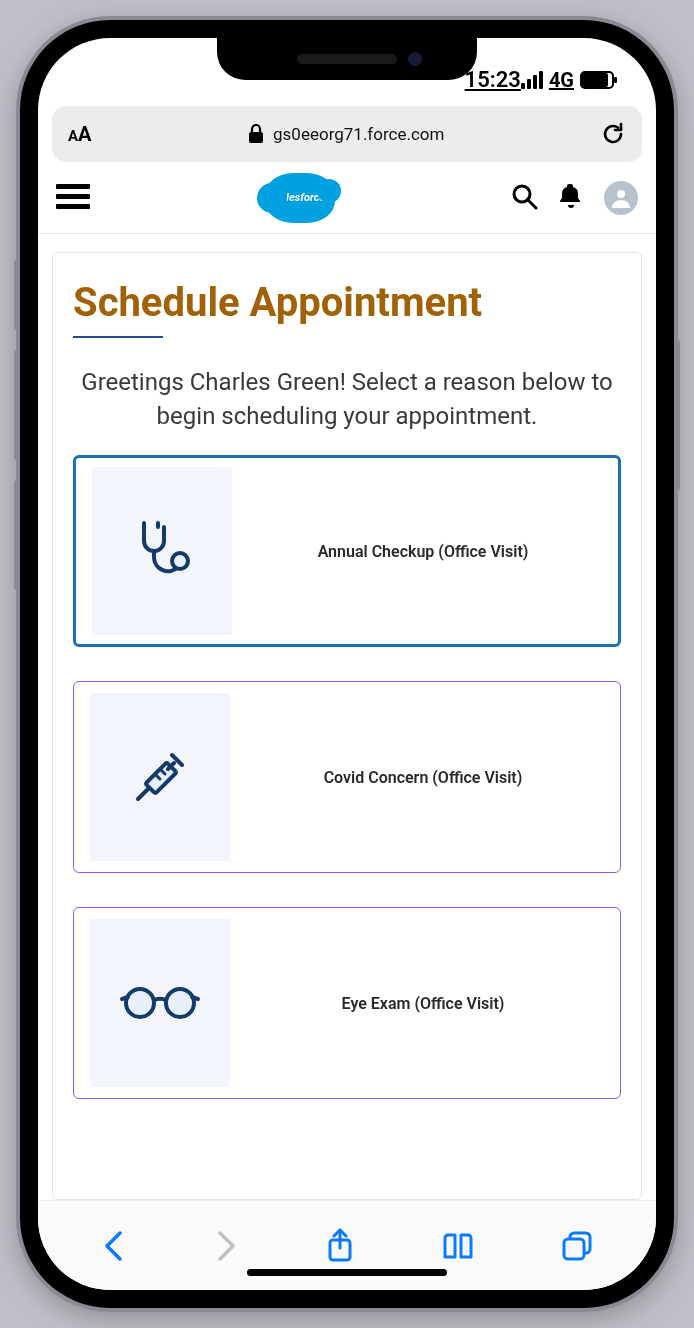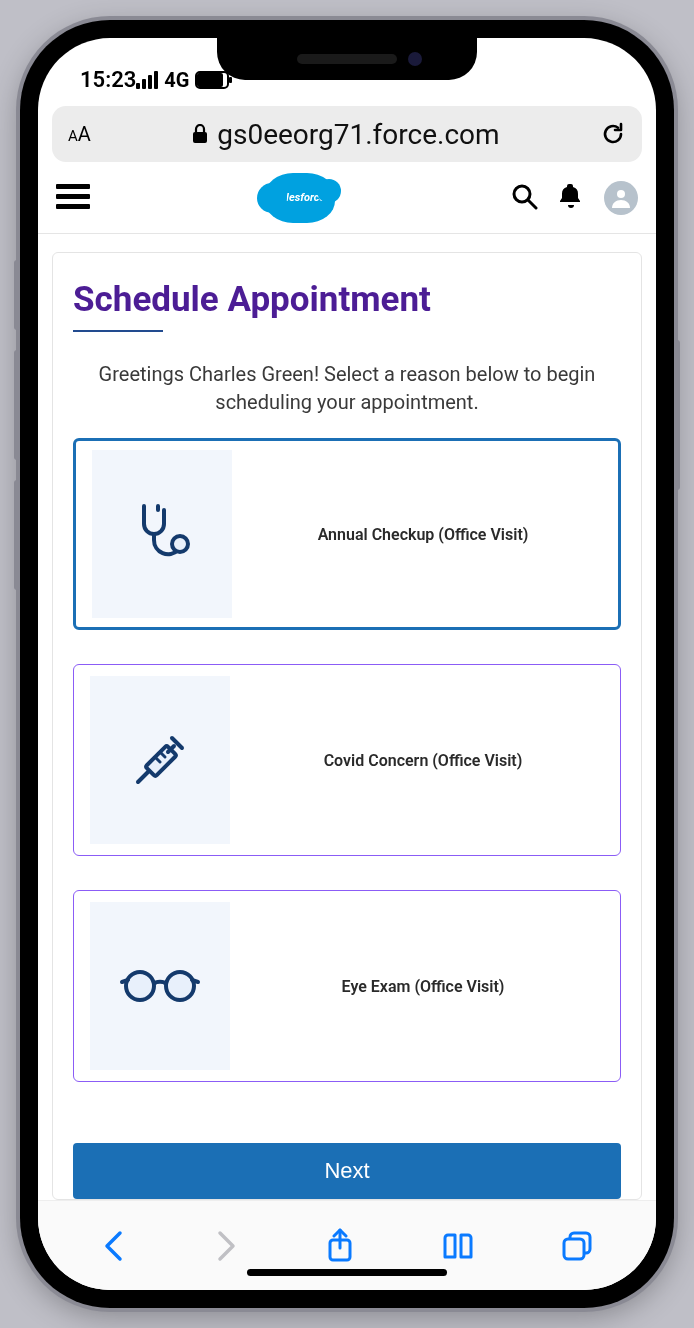--- a/index.html
+++ b/index.html
@@ -63,24 +63,25 @@
     width: 14px; height: 14px;
     background: #1a1a3a;
     border-radius: 50%;
   }
 
   
   .status-bar {
     height: 60px;
     display: flex;
     align-items: flex-end;
-    justify-content: flex-start;
+    justify-content: flex-end;
     padding: 0 42px 6px;
     font-size: 22px;
     font-weight: 600;
+    text-decoration: underline;
   }
   .status-right { display: flex; align-items: center; gap: 6px; }
   .sig-bars { display: inline-flex; align-items: flex-end; gap: 2px; }
   .sig-bars span { width: 4px; background:#000; border-radius:1px; }
   .sig-bars span:nth-child(1){height:6px;}
   .sig-bars span:nth-child(2){height:10px;}
   .sig-bars span:nth-child(3){height:14px;}
   .sig-bars span:nth-child(4){height:18px;}
   .net-label { font-weight:700; font-size:20px; }
   .battery {
@@ -99,29 +100,29 @@
   .url-bar {
     margin: 8px 14px 0;
     background: #ececec;
     border-radius: 14px;
     height: 56px;
     display: flex;
     align-items: center;
     padding: 0 16px;
     gap: 12px;
   }
-  .aa-btn { font-weight:400; font-size:20px; }
+  .aa-btn { font-weight:700; font-size:20px; }
   .aa-btn .small { font-size:15px; }
   .url-center {
     flex: 1;
     display:flex;
     justify-content:center;
     align-items:center;
     gap:8px;
-    font-size:28px;
+    font-size:17px;
     color:#111;
   }
   .lock-icon svg, .refresh-icon svg { display:block; }
 
   
   .app-header {
     height: 72px;
     border-bottom: 1px solid #e5e5e5;
     display:flex;
     align-items:center;
@@ -158,30 +159,30 @@
   }
   .card {
     border:1px solid #e4e4e4;
     border-radius:6px;
     padding: 26px 20px 0;
     height:100%;
     display:flex;
     flex-direction:column;
   }
   .page-title {
-    font-size:35px;
+    font-size:40px;
     font-weight:700;
-    color:#4c1d95;
+    color:#a16207;
   }
   .title-underline {
     width:90px; height:2px; background:#224b8f; margin-top:10px;
   }
   .greeting {
     text-align:center;
-    font-size:20px;
+    font-size:24px;
     color:#3a3a3a;
     margin: 28px 6px 22px;
     line-height:1.4;
   }
   .option {
     border:1px solid #8b5cf6;
     border-radius:6px;
     height: 192px;
     margin-bottom: 34px;
     display:flex;
@@ -358,21 +359,20 @@
               <circle cx="22" cy="20" r="14" fill="#e8f0fb" stroke="#143a6c" stroke-width="4"></circle>
               <circle cx="62" cy="20" r="14" fill="#e8f0fb" stroke="#143a6c" stroke-width="4"></circle>
               <path d="M36 18c2-3 10-3 12 0" stroke="#143a6c" stroke-width="4" fill="none"></path>
               <line x1="4" y1="16" x2="10" y2="14" stroke="#143a6c" stroke-width="4" stroke-linecap="round"></line>
               <line x1="80" y1="16" x2="74" y2="14" stroke="#143a6c" stroke-width="4" stroke-linecap="round"></line>
             </svg>
           </div>
           <div class="label">Eye Exam (Office Visit)</div>
         </div>
 
-        <button class="next-btn">Next</button>
       </div>
     </div>
 
     <div class="safari-bottom">
       <span>
         <svg width="26" height="34" viewBox="0 0 26 34" fill="none">
             <path d="M19 4 L6 17 L19 30" stroke="#0a7aff" stroke-width="3.5" stroke-linecap="round" stroke-linejoin="round"></path>
           </svg>
       </span>
       <span>

